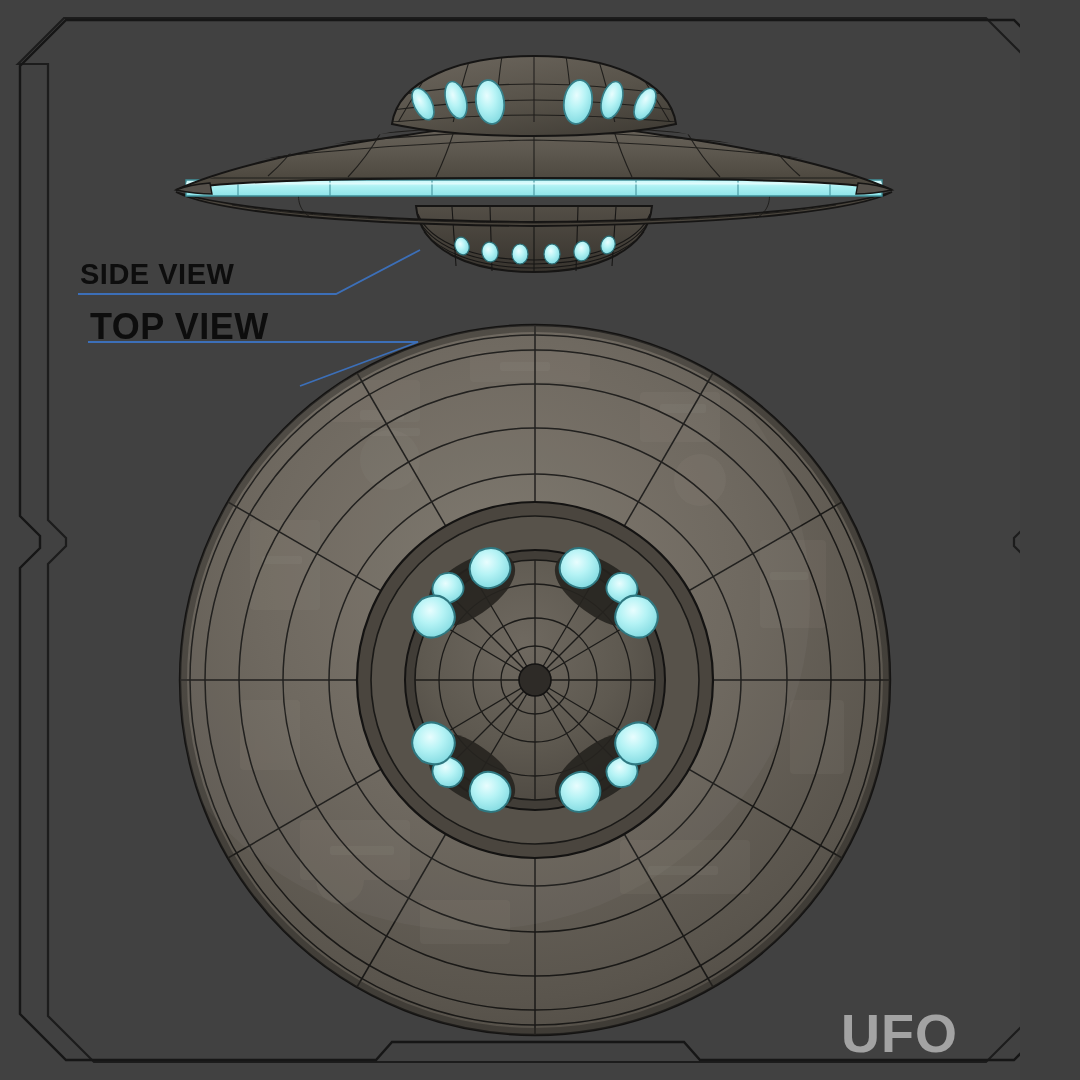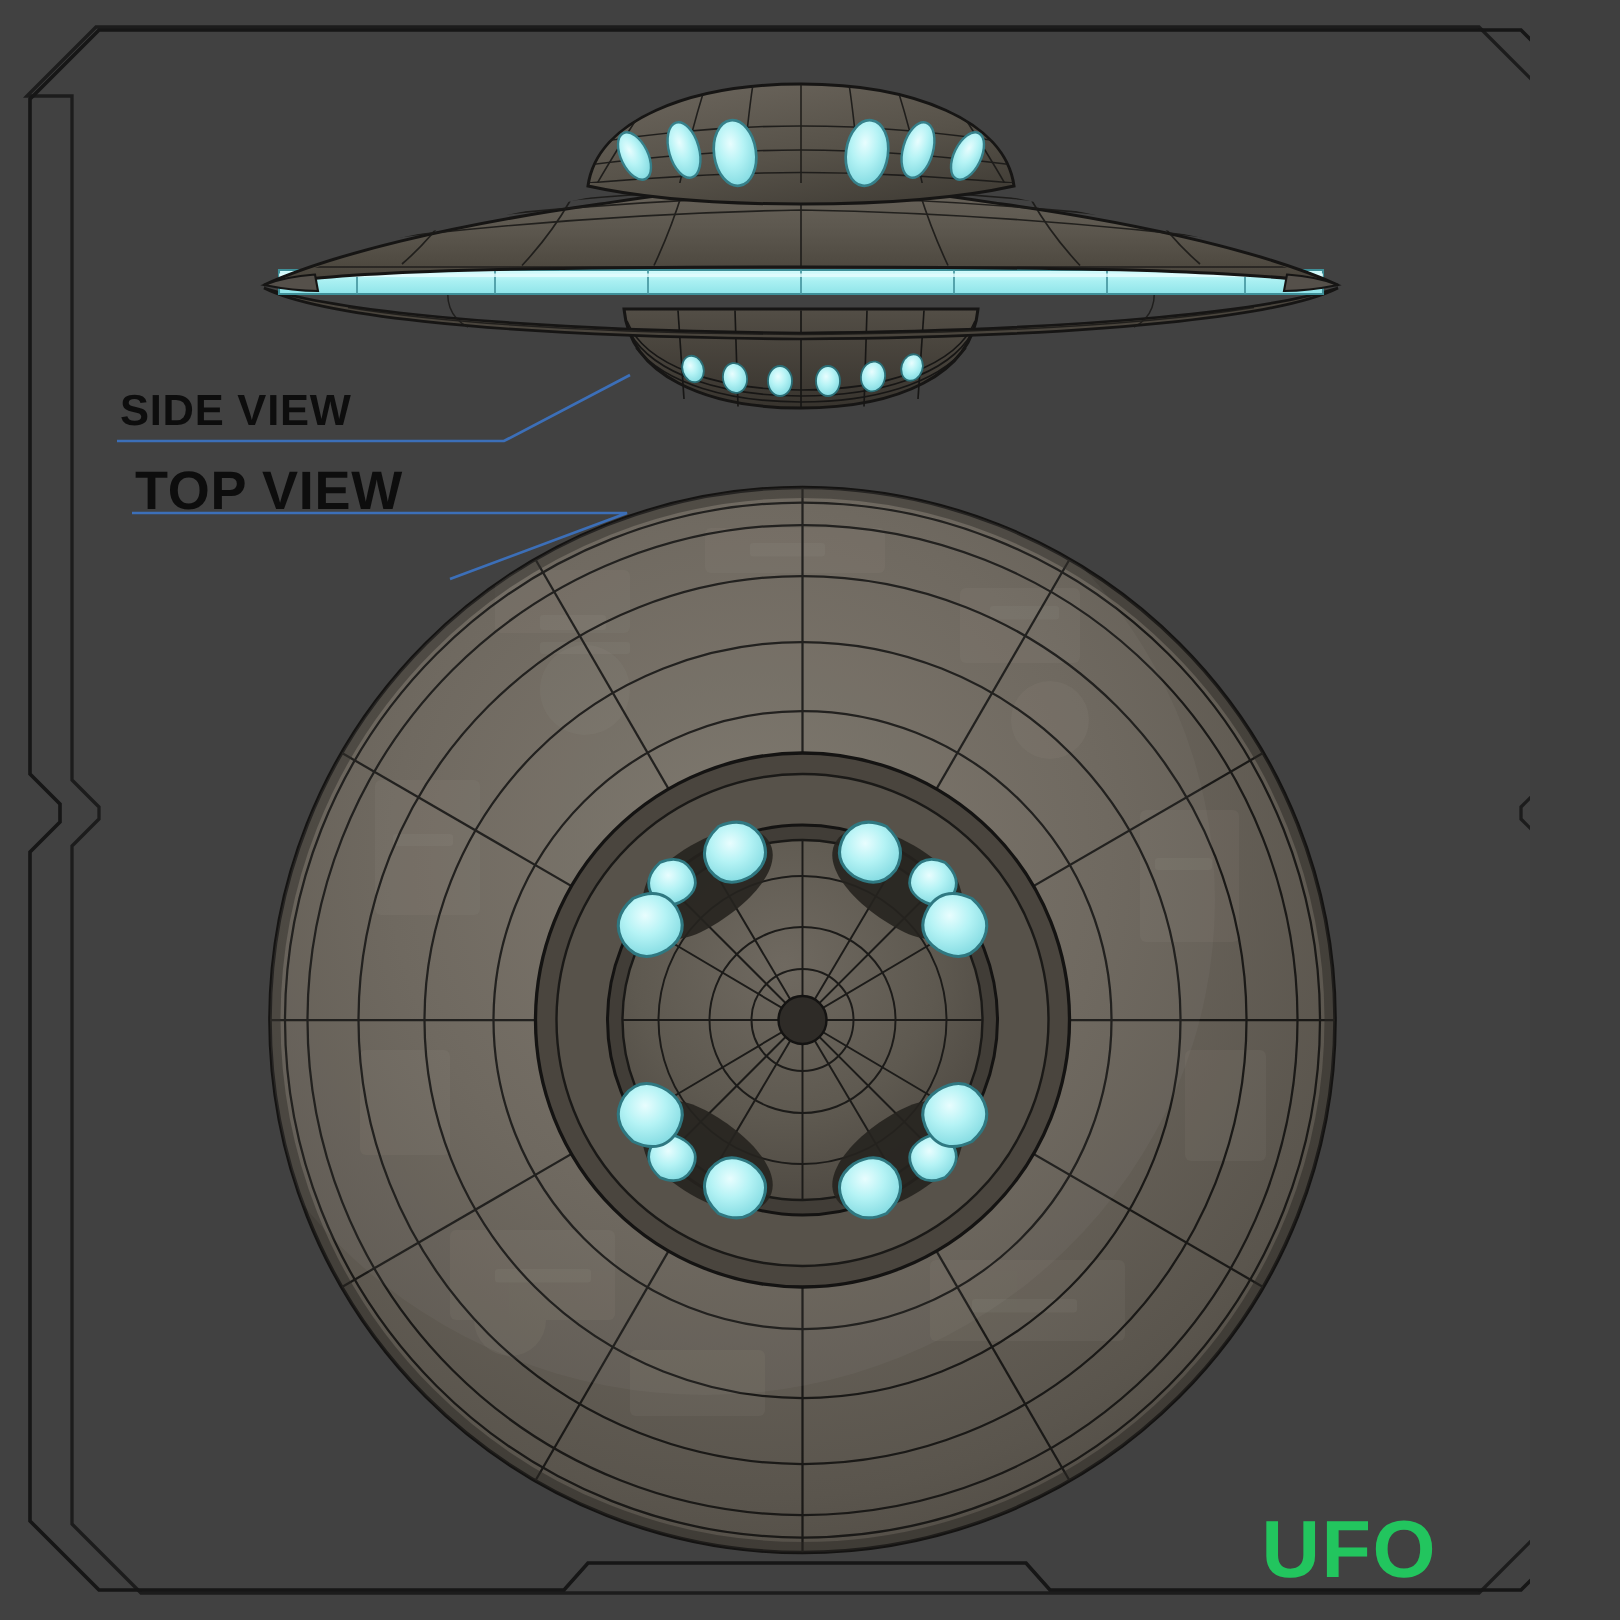--- a/index.html
+++ b/index.html
@@ -41,21 +41,21 @@
     top: 306px;
     font-size: 36px;
   }
   #title-ufo {
     position: absolute;
     right: 62px;
     bottom: 16px;
     font-family: "Liberation Sans", sans-serif;
     font-weight: bold;
     font-size: 54px;
-    color: #22c55e;
+    color: #a3a3a3;
     letter-spacing: 1px;
     user-select: none;
     margin-left: 24px;
   }
 </style>
 </head>
 <body>
 
 <div id="stage">
 

